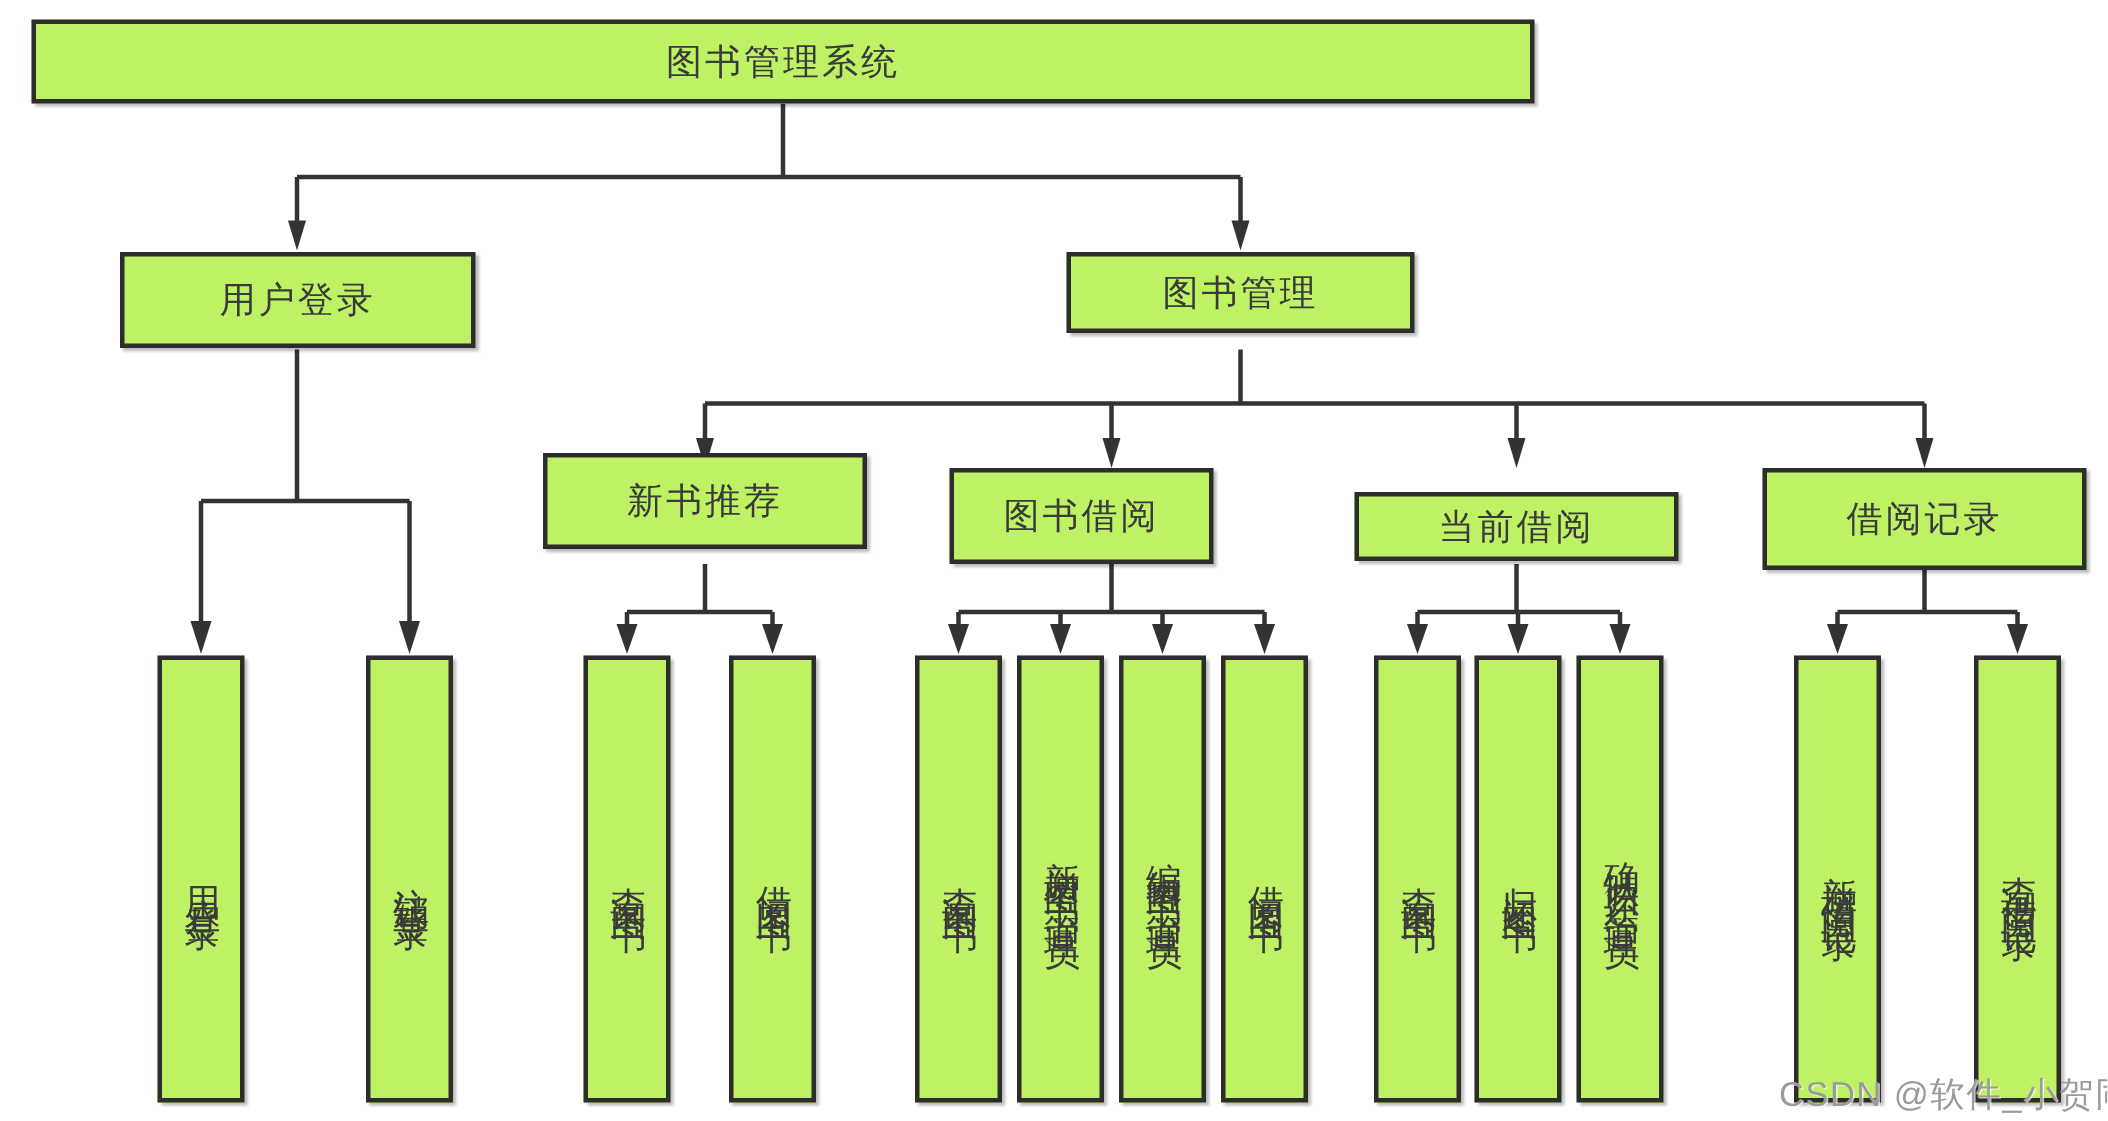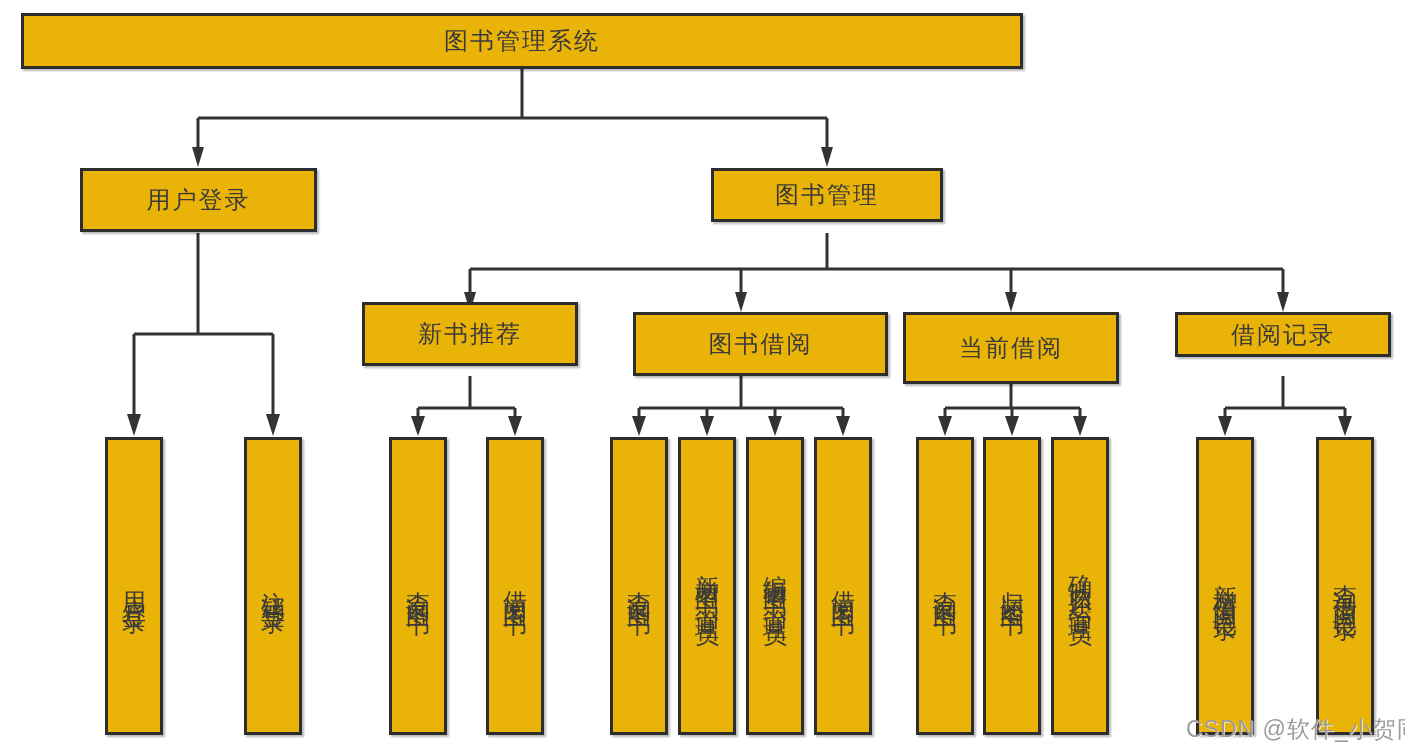--- a/index.html
+++ b/index.html
@@ -15,21 +15,21 @@
     width:1405px;height:747px;
     background:var(--bg);
     font-family:"Liberation Sans",sans-serif;
     overflow:hidden;
   }
   .connectors{position:absolute;left:0;top:0;width:1405px;height:747px;}
   .connectors .ln{stroke:var(--line);stroke-width:3;fill:none;}
   .connectors .ah{fill:var(--line);stroke:none;}
   .node{
     position:absolute;
-    background:#eab308;
+    background:#bef264;
     border:3px solid var(--border);
     box-shadow:2px 2px 2px rgba(0,0,0,0.28);
     display:flex;align-items:center;justify-content:center;
     color:var(--text);
     box-sizing:border-box;
   }
   .node.h{font-size:24px;letter-spacing:2px;}
   .node.v{font-size:24px;}
   .v-label{
     writing-mode:vertical-rl;
@@ -136,27 +136,27 @@
   <div class="node h" style="left:80px;top:168px;width:237px;height:64px">
     <span>用户登录</span>
   </div>
   <div class="node h" style="left:711px;top:168px;width:232px;height:54px">
     <span>图书管理</span>
   </div>
 
   <div class="node h" style="left:362px;top:302px;width:216px;height:64px">
     <span>新书推荐</span>
   </div>
-  <div class="node h" style="left:633px;top:312px;width:255px;height:64px">
+  <div class="node h" style="left:633px;top:312px;width:176px;height:64px">
     <span>图书借阅</span>
   </div>
-  <div class="node h" style="left:903px;top:312px;width:216px;height:72px">
+  <div class="node h" style="left:903px;top:328px;width:216px;height:46px">
     <span>当前借阅</span>
   </div>
-  <div class="node h" style="left:1175px;top:312px;width:216px;height:45px">
+  <div class="node h" style="left:1175px;top:312px;width:216px;height:68px">
     <span>借阅记录</span>
   </div>
 
   <div class="node v" style="left:105px;top:437px;width:58px;height:298px">
     <span class="v-label">用户登录</span>
   </div>
   <div class="node v" style="left:244px;top:437px;width:58px;height:298px">
     <span class="v-label">注销登录</span>
   </div>
 

